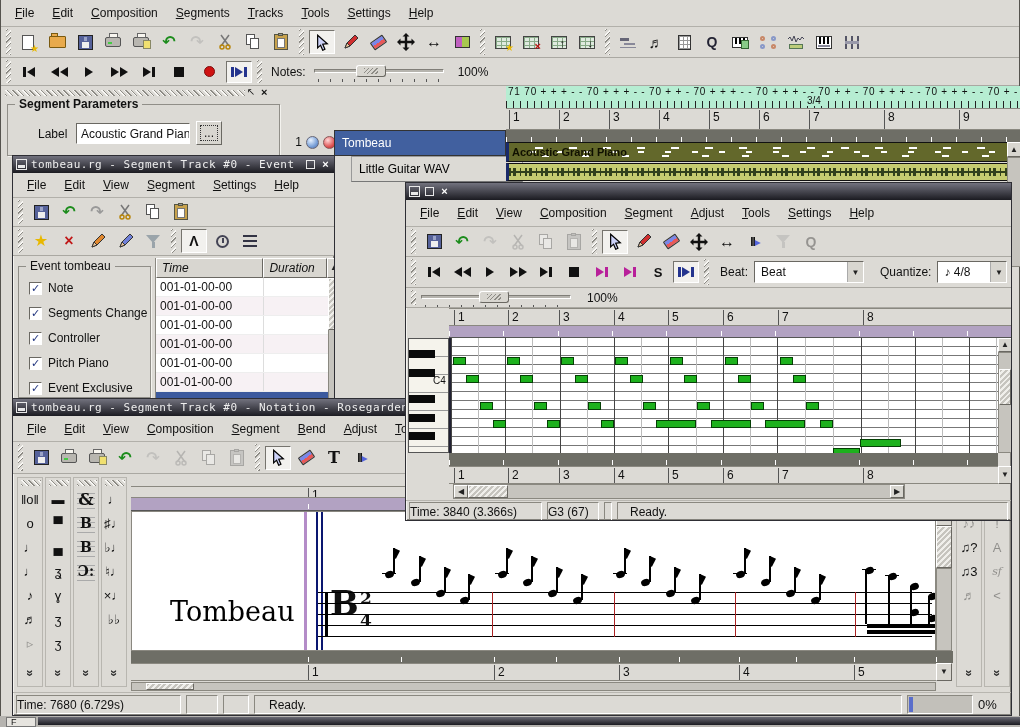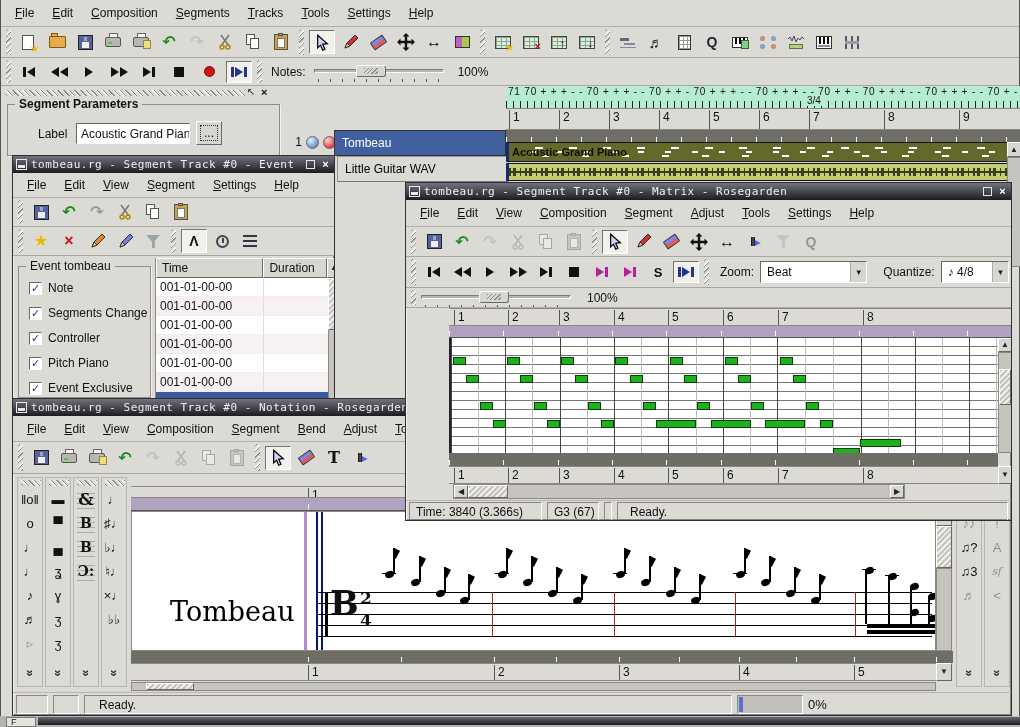--- a/index.html
+++ b/index.html
@@ -54,21 +54,21 @@
   
   .combo{display:flex;align-items:stretch;background:#fff;border:1px solid;border-color:#6a6862 #fff #fff #6a6862;height:22px;}
   .combo .cv{flex:1;padding:3px 6px;white-space:nowrap;overflow:hidden;}
   .combo .ca{width:16px;background:#d8d6d0;border-left:1px solid #aaa;display:flex;align-items:center;justify-content:center;font-size:8px;color:#222;}
   
   .sbb{background:#d8d6d0;border:1px solid;border-color:#fff #6a6862 #6a6862 #fff;
      display:flex;align-items:center;justify-content:center;font-size:8px;color:#222;line-height:1;}
   .hatchthumb{background:repeating-linear-gradient(135deg,#c6c4be 0 2px,#f0efeb 2px 4px);
      border:1px solid;border-color:#fff #6a6862 #6a6862 #fff;}
   .statusbar{position:absolute;display:flex;align-items:center;gap:5px;padding:2px 3px;}
-  .sbox{border:1px solid;border-color:#8a8880 #fff #fff #8a8880;padding:2px 6px;height:19px;white-space:nowrap;overflow:hidden;}
+  .sbox{border:1px solid;border-color:#8a8880 #fff #fff #8a8880;padding:2px 0;height:19px;white-space:nowrap;overflow:hidden;}
   
   .group{position:absolute;border:1px solid #908e88;box-shadow:1px 1px 0 #f4f3ef;}
   .gt{position:absolute;top:-8px;left:7px;background:#dcdad5;padding:0 4px;white-space:nowrap;}
   .cbrow{position:absolute;display:flex;align-items:center;gap:6px;}
   .cb{width:13px;height:13px;background:#fff;border:1px solid;border-color:#6a6862 #fff #fff #6a6862;
      display:flex;align-items:center;justify-content:center;font-size:11px;color:#20347e;font-weight:bold;}
   
   .th{background:#d8d6d0;border:1px solid;border-color:#fff #6a6862 #6a6862 #fff;padding:2px 5px;overflow:hidden;}
   .evrow{display:flex;height:19px;border-bottom:1px solid #eee;background:#fff;}
   .evrow:nth-child(even){background:#f7f1f4;}
@@ -318,21 +318,21 @@
       </div>
     </div>
 
     <div class="abs" id="trackhead" style="left:285px;top:86px;width:220px;height:95px;">
         <div class="abs" style="left: 0px; top: 44px; width: 220px; height: 26px;">
           <span class="abs" style="left: 2px; top: 5px; width: 14px; text-align: right;">1</span>
           <span class="abs" style="left: 20px; top: 6px; width: 13px; height: 13px; border-radius: 50%; border: 1px solid rgb(102, 102, 119); background: radial-gradient(circle at 35% 30%, rgb(232, 242, 255), rgb(121, 160, 216) 60%, rgb(74, 106, 168));"></span>
           <span class="abs" style="left: 37px; top: 6px; width: 13px; height: 13px; border-radius: 50%; border: 1px solid rgb(136, 85, 85); background: radial-gradient(circle at 35% 30%, rgb(255, 216, 216), rgb(224, 88, 88) 60%, rgb(176, 32, 32));"></span>
           <span class="abs" style="left: 48px; top: 0px; width: 172px; height: 26px; padding: 5px 7px; border: 1px solid rgb(51, 51, 51); background: rgb(65, 96, 159); color: rgb(255, 255, 255);">Tombeau</span>
         </div>
-        <div class="abs" style="left: 3px; top: 70px; width: 220px; height: 26px;">
+        <div class="abs" style="left: 17px; top: 70px; width: 220px; height: 26px;">
           <span class="abs" style="left: 2px; top: 5px; width: 14px; text-align: right;"></span>
           <span class="abs" style="left: 48px; top: 0px; width: 172px; height: 26px; padding: 5px 7px; border-width: 1px; border-style: solid; border-image: initial; background: rgb(220, 218, 213); color: rgb(0, 0, 0); border-color: rgb(153, 153, 153) rgb(153, 153, 153) rgb(119, 119, 119);">Little Guitar WAV</span>
         </div>
       </div>
 
     <div class="abs" id="canvas" style="left:505px;top:86px;width:515px;height:312px;overflow:hidden;">
       <div class="abs" style="left:0;top:0;width:515px;height:22px;background:#b6edd2;overflow:hidden;">
         <span style="position:absolute;left:2px;top:0;font-size:10px;white-space:nowrap;letter-spacing:.8px;">71 70 + + + - - 70 + + + - - 70 + + - 70 + + + - - 70 + + + - - 70 + + - 70 + + + - - 70 + + + - - 70 + - 70 +</span>
         <span class="abs" style="left:0;right:0;bottom:0;height:7px;background:repeating-linear-gradient(90deg,#222 0 1px,rgba(0,0,0,0) 1px 7px);"></span>
         <span class="abs" style="left:300px;top:9px;font-size:10px;background:#b6edd2;padding:0 1px;z-index:2;">3/4</span>
@@ -466,21 +466,21 @@
           <span class="cb">✓</span>
           <span>Controller</span>
         </span><span class="cbrow" style="left: 10px; top: 89px;">
           <span class="cb">✓</span>
           <span>Pitch Piano</span>
         </span><span class="cbrow" style="left: 10px; top: 114px;">
           <span class="cb">✓</span>
           <span>Event Exclusive</span>
         </span></div>
     <div class="abs" style="left:142px;top:102px;width:186px;height:143px;background:#fff;border-left:1px solid #8a8880;">
-      <div style="display:flex;">
+      <div style="display:flex;font-style:italic;">
         <span class="th" style="width:108px;">Time</span>
         <span class="th" style="width:64px;">Duration</span>
         <span class="sbb" style="width:14px;height:20px;">▲</span>
       </div>
       <div id="ev-rows" style="width:172px;">
           <div class="evrow">
             <span class="c1">001-01-00-00</span>
             <span></span>
           </div>
           <div class="evrow">
@@ -790,34 +790,34 @@
 
     <div class="sbb abs" style="left:923px;top:112px;width:16px;height:15px;">▲</div>
     <div class="hatchthumb abs" style="left:923px;top:127px;width:16px;height:42px;"></div>
     <div class="abs" style="left:923px;top:169px;width:16px;height:83px;background:#c6c4be;border:1px solid #8a8880;"></div>
 
     <div class="abs" style="left:118px;top:283px;width:805px;height:9px;background:#c6c4be;border:1px solid #8a8880;">
       <span class="hatchthumb abs" style="left:14px;top:0;width:48px;height:7px;"></span>
     </div>
 
     <div class="statusbar" style="left:0;top:293px;width:998px;height:24px;border-top:1px solid #b8b6b0;">
+      <span class="sbox" style="width:165px;">Time: 7680 (6.729s)</span>
       <span class="sbox" style="width:32px;"></span>
       <span class="sbox" style="width:26px;"></span>
       <span class="sbox" style="width:648px;padding-left:14px;">Ready.</span>
       <span class="sbox" style="width:66px;background:#c2c0ba;position:relative;">
         <i style="position:absolute;left:1px;top:1px;bottom:1px;width:4px;background:#5a6ecb;"></i>
       </span>
       <b style="font-weight:normal;font-size:13px;">0%</b>
     </div>
   </div>
 
   <div class="win" id="matwin" style="left:405px;top:182px;width:607px;height:339px;z-index:30;overflow:hidden;">
     <div class="titlebar" id="mx-title">
         <span class="wbtn wb-shade"></span>
-        <span class="t">tombeau.rg - Segment Track #0 - Matrix - Rosegarden</span>
         <span class="wbtn">
           <i class="wb-max" style="width:9px;height:9px;display:block"></i>
         </span>
         <span class="wbtn wb-close">×</span>
       </div>
     <div class="menubar" id="mx-menu" style="height:27px;">
         <span class="mi">File</span>
         <span class="mi">Edit</span>
         <span class="mi">View</span>
         <span class="mi">Composition</span>
@@ -932,21 +932,21 @@
           <span class="tbtn">
             <b style="font-size:13px">S</b>
           </span>
           <span class="tbtn pressed navy">
             <i class="tb"></i>
             <i class="tr"></i>
             <i class="tb"></i>
           </span>
         </span>
       <span class="grip"></span>
-      <span style="margin:0 4px 0 6px;">Zoom:</span>
+      <span style="margin:0 4px 0 6px;">Beat:</span>
       <span class="combo" style="width:110px;">
         <span class="cv">Beat</span>
           <span class="ca">▼</span>
       </span>
       <span style="margin:0 4px 0 14px;">Quantize:</span>
       <span class="combo" style="width:70px;">
         <span class="cv">♪ 4/8</span>
           <span class="ca">▼</span>
       </span>
     </div>
@@ -975,20 +975,29 @@
         <span class="wtick" style="left: 109px;"></span>
         <span class="wtick" style="left: 163px;"></span>
         <span class="wtick" style="left: 217px;"></span>
         <span class="wtick" style="left: 272px;"></span>
         <span class="wtick" style="left: 326px;"></span>
         <span class="wtick" style="left: 410px;"></span>
         <span class="wtick" style="left: 464px;"></span>
         <span class="wtick" style="left: 518px;"></span>
       </div>
 
+    <div class="abs" id="mx-piano" style="left:2px;top:155px;width:41px;height:115px;background:#f5f3ec;border:1px solid #555;
+         background-image:repeating-linear-gradient(rgba(0,0,0,0) 0 17px,#999 17px 18px);">
+      <span class="abs" style="left:24px;top:36px;font-size:10px;">C4</span>
+    <span class="bkey" style="top: 11px;"></span>
+        <span class="bkey" style="top: 30px;"></span>
+        <span class="bkey" style="top: 56px;"></span>
+        <span class="bkey" style="top: 75px;"></span>
+        <span class="bkey" style="top: 93px;"></span>
+      </div>
 
     <div class="abs" id="mgrid" style="left:43px;top:155px;width:549px;height:115px;background:#fff;border-left:2px solid #223;
          background-image:repeating-linear-gradient(rgba(0,0,0,0) 0 8px,#777 8px 9px);overflow:hidden;">
         <span class="abs" style="left: 27px; top: 0px; width: 1px; height: 115px; background: rgb(187, 187, 187);"></span>
         <span class="abs" style="left: 81px; top: 0px; width: 1px; height: 115px; background: rgb(187, 187, 187);"></span>
         <span class="abs" style="left: 136px; top: 0px; width: 1px; height: 115px; background: rgb(187, 187, 187);"></span>
         <span class="abs" style="left: 190px; top: 0px; width: 1px; height: 115px; background: rgb(187, 187, 187);"></span>
         <span class="abs" style="left: 245px; top: 0px; width: 1px; height: 115px; background: rgb(187, 187, 187);"></span>
         <span class="abs" style="left: 299px; top: 0px; width: 1px; height: 115px; background: rgb(187, 187, 187);"></span>
         <span class="abs" style="left: 354px; top: 0px; width: 1px; height: 115px; background: rgb(187, 187, 187);"></span>

